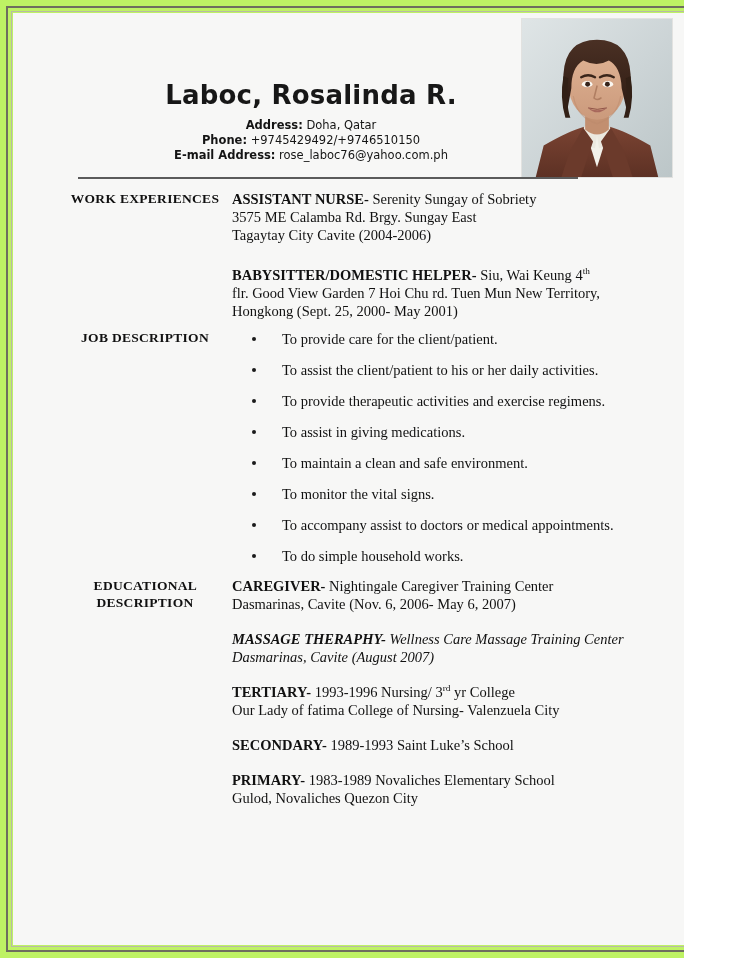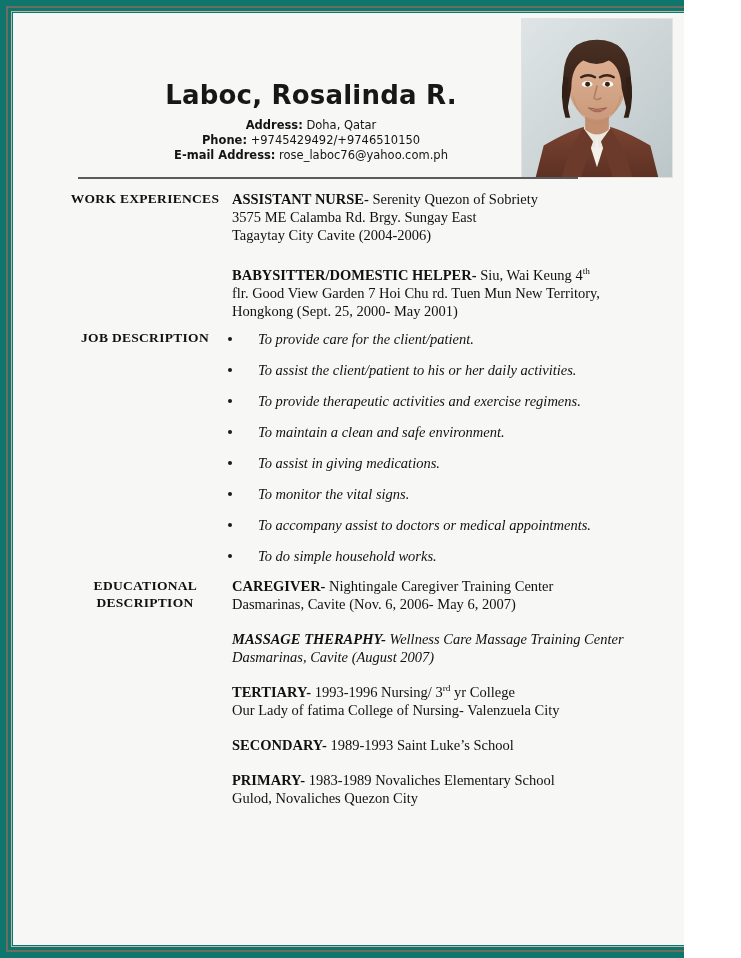--- a/index.html
+++ b/index.html
@@ -4,21 +4,21 @@
 <style>
   html, body {
     margin: 0;
     padding: 0;
     background: #ffffff;
   }
   .page {
     position: relative;
     width: 684px;
     height: 958px;
-    background: #0f766e;
+    background: #bef264;
     box-sizing: border-box;
     overflow: hidden;
     font-family: "Liberation Serif", "DejaVu Serif", serif;
     color: #111111;
   }
   
   .frame-outer {
     position: absolute;
     left: 6px;
     top: 6px;
@@ -240,43 +240,43 @@
   <div class="rule"></div>
 
   <div class="section" style="top:190px;">
     <div class="sec-label">
       <span class="line">WORK</span>
       <span class="line">EXPERIENCES</span>
     </div>
     <div class="sec-body">
 
       <div class="entry">
-        <div><span class="ttl">ASSISTANT NURSE-</span><span> Serenity Quezon of Sobriety</span></div>
+        <div><span class="ttl">ASSISTANT NURSE-</span><span> Serenity Sungay of Sobriety</span></div>
         <div>3575 ME Calamba Rd. Brgy. Sungay East</div>
         <div>Tagaytay City Cavite (2004-2006)</div>
       </div>
 
       <div class="entry" style="margin-top:22px;">
         <div class="justify-last"><span class="ttl">BABYSITTER/DOMESTIC HELPER-</span><span> Siu, Wai Keung 4</span><sup>th</sup></div>
         <div>flr. Good View Garden 7 Hoi Chu rd. Tuen Mun New Territory,</div>
         <div>Hongkong (Sept. 25, 2000- May 2001)</div>
       </div>
 
     </div>
   </div>
 
   <div class="section" style="top:329px;">
     <div class="sec-label">JOB DESCRIPTION</div>
-    <div class="sec-body" style="left:160px; width:390px;font-style:italic;">
+    <div class="sec-body" style="left:184px; width:390px;">
       <ul class="bullets">
         <li>To provide care for the client/patient.</li>
         <li>To assist the client/patient to his or her daily activities.</li>
         <li>To provide therapeutic activities and exercise regimens.</li>
+        <li>To assist in giving medications.</li>
         <li>To maintain a clean and safe environment.</li>
-        <li>To assist in giving medications.</li>
         <li>To monitor the vital signs.</li>
         <li class="wide" style="width:355px;">To accompany assist to doctors or medical appointments.</li>
         <li>To do simple household works.</li>
       </ul>
     </div>
   </div>
 
   <div class="section" style="top:577px;">
     <div class="sec-label">
       <span class="line">EDUCATIONAL</span>

